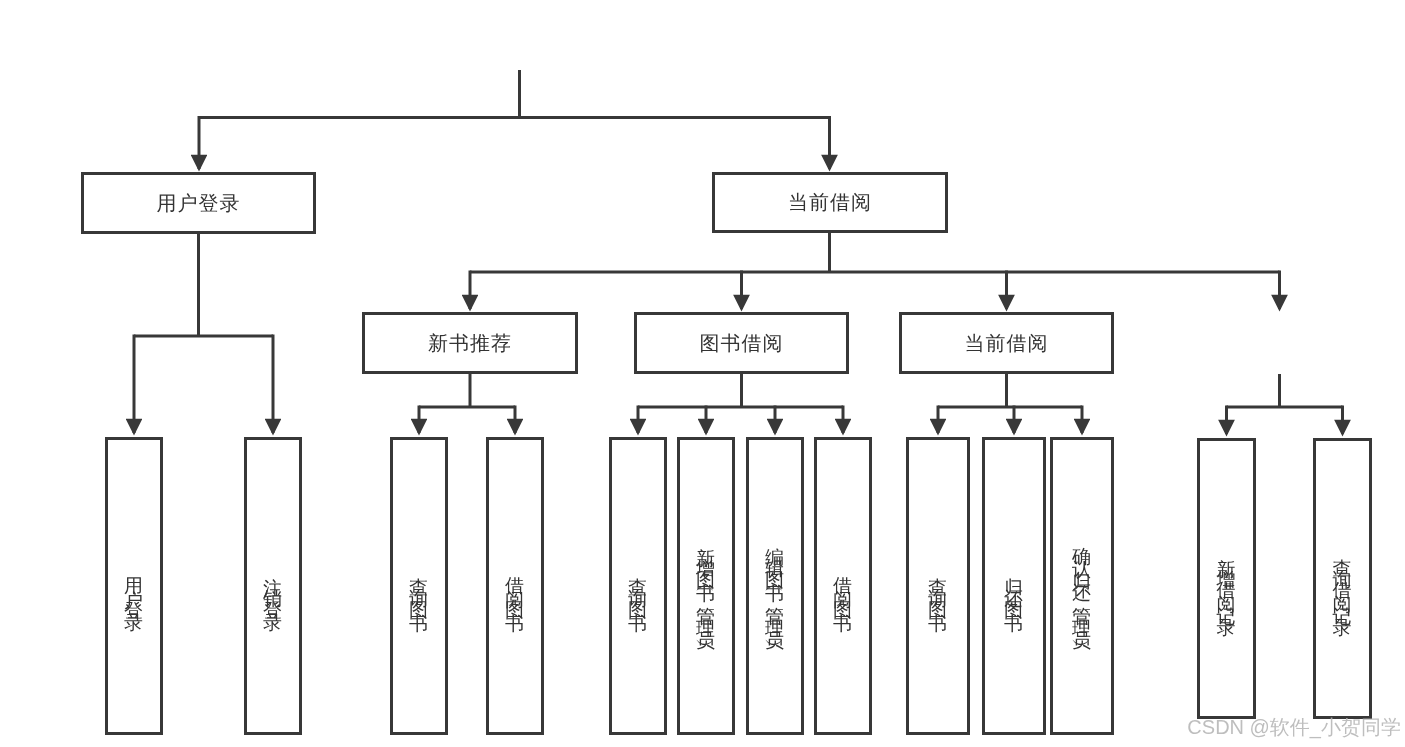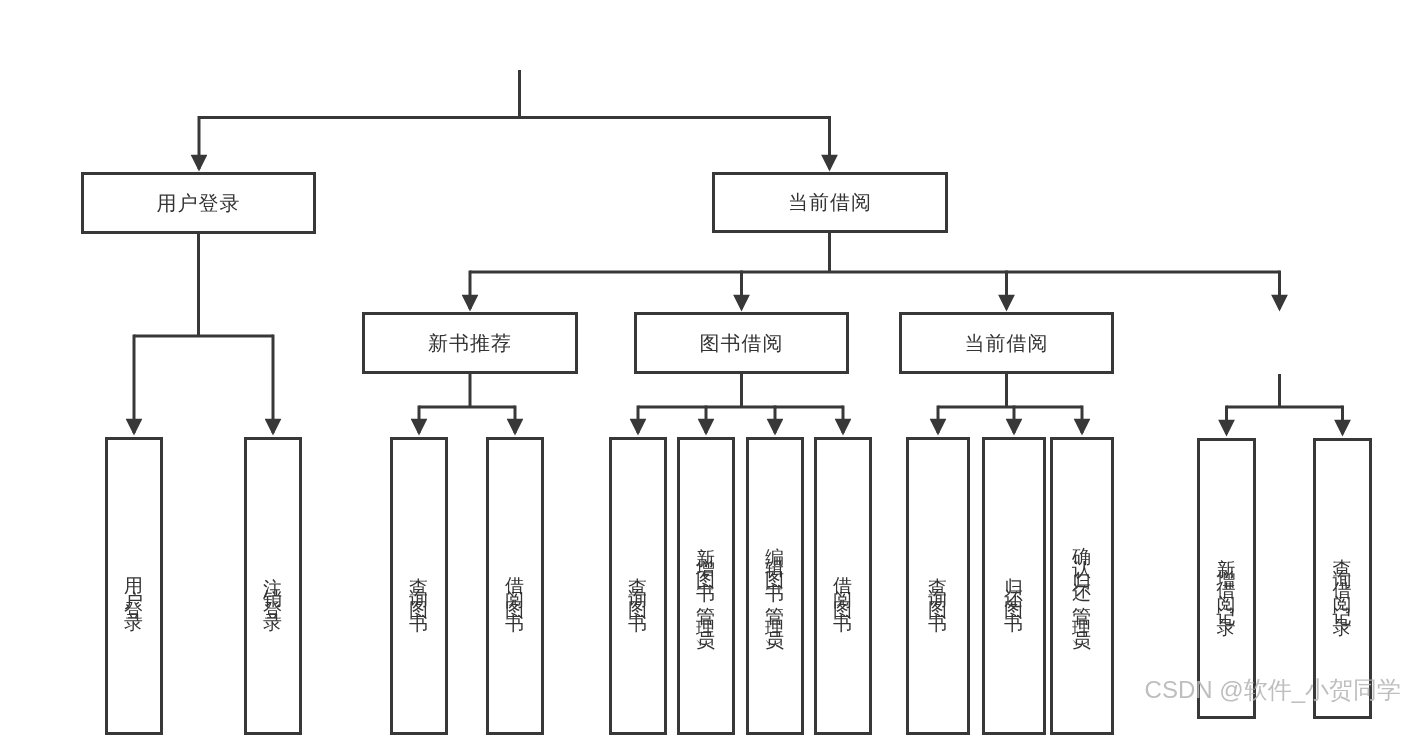--- a/index.html
+++ b/index.html
@@ -36,22 +36,22 @@
     writing-mode: vertical-rl;
     text-orientation: mixed;
     font-size: 19px;
     letter-spacing: 12px;
     color: var(--text);
     line-height: 1;
   }
   .watermark {
     position: absolute;
     right: 4px;
-    top: 674px;
-    font-size: 24px;
+    top: 714px;
+    font-size: 20px;
     color: var(--watermark);
     opacity: 0.85;
     white-space: nowrap;
     z-index: 5;
   }
 </style>
 </head>
 <body>
 
 <div class="stage">

